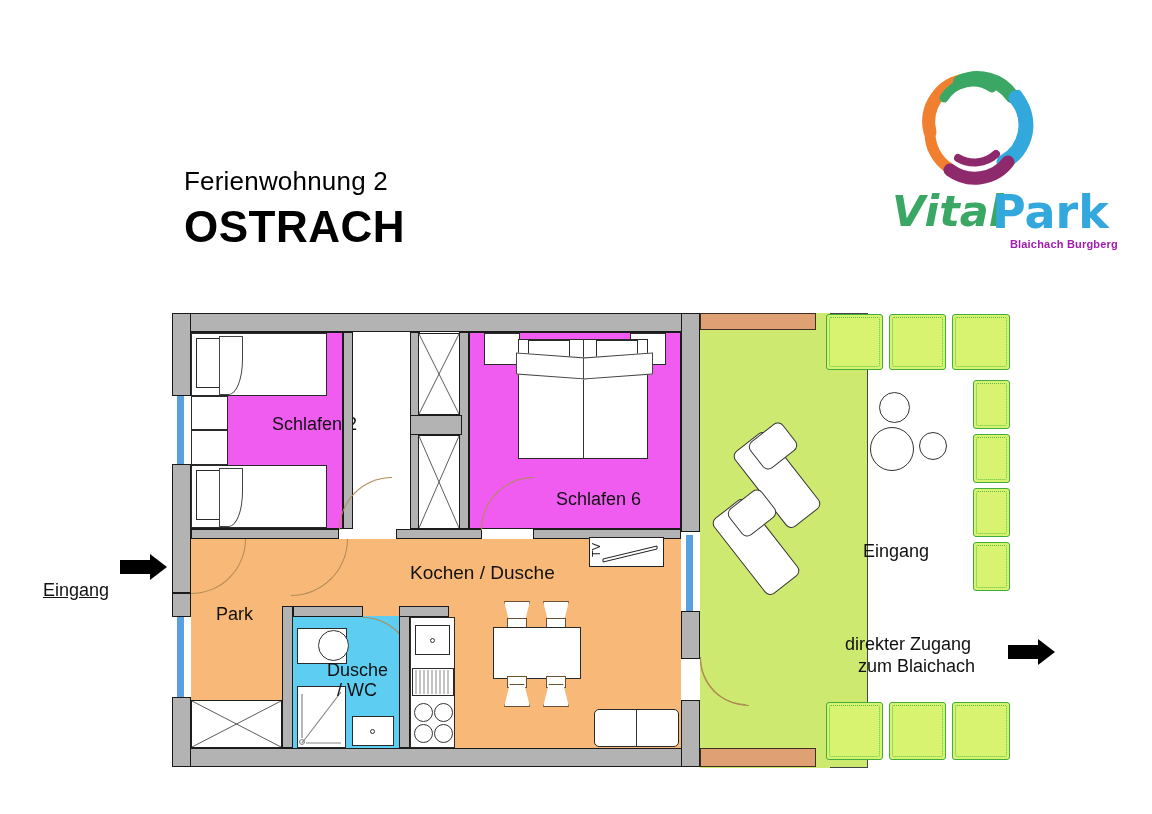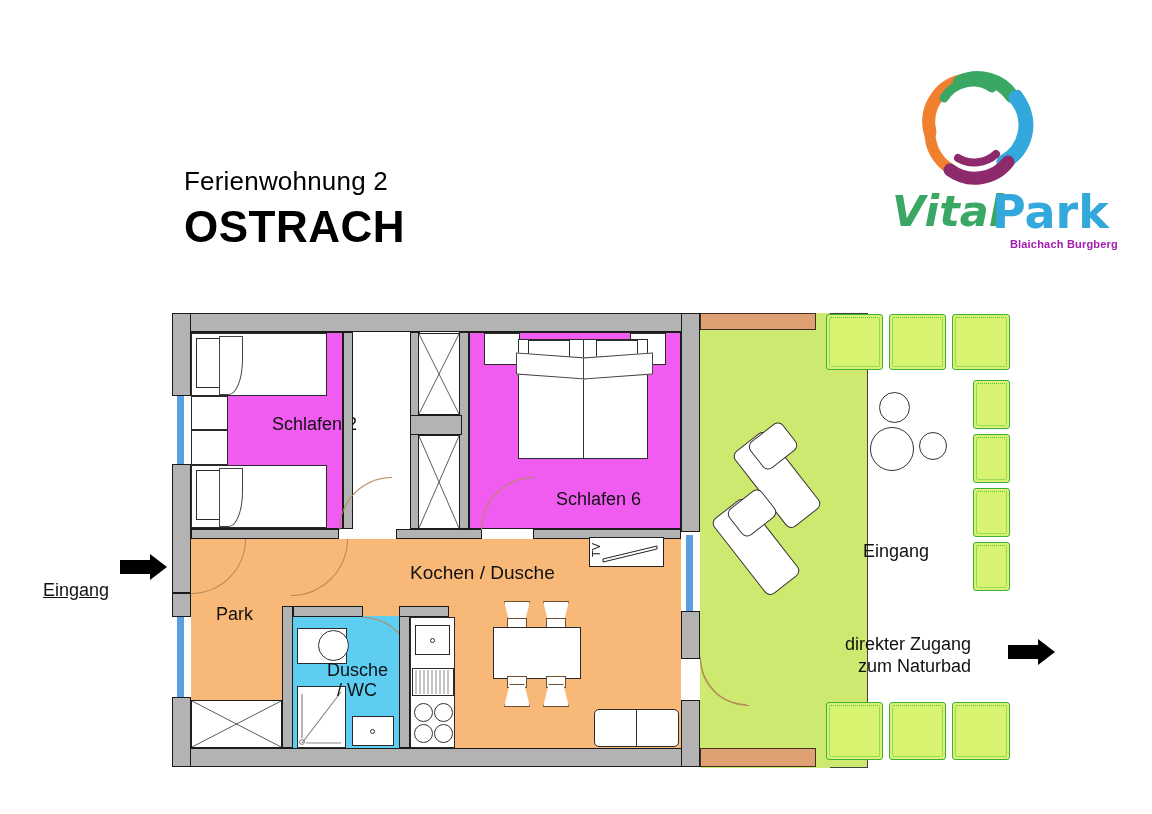--- a/index.html
+++ b/index.html
@@ -275,17 +275,17 @@
   </svg>
 
   <div class="abs sofa" style="left:594px;top:709px;width:85px;height:38px;"></div>
   <div class="abs" style="position:absolute;left:636px;top:710px;width:1px;height:36px;background:#333;"></div>
 
   <div class="abs label" style="left:43px;top:580px;text-decoration:underline;">Eingang</div>
   <div class="abs arrow-shaft" style="left:120px;top:560px;width:30px;height:14px;"></div>
   <div class="abs arrow-head" style="left:150px;top:554px;"></div>
 
   <div class="abs label" style="left:845px;top:634px;">direkter Zugang</div>
-  <div class="abs label" style="left:858px;top:656px;">zum Naturbad</div>
+  <div class="abs label" style="left:858px;top:656px;">zum Blaichach</div>
   <div class="abs arrow-shaft" style="left:1008px;top:645px;width:30px;height:14px;"></div>
   <div class="abs arrow-head" style="left:1038px;top:639px;"></div>
 
 </div>
 
 </body></html>

